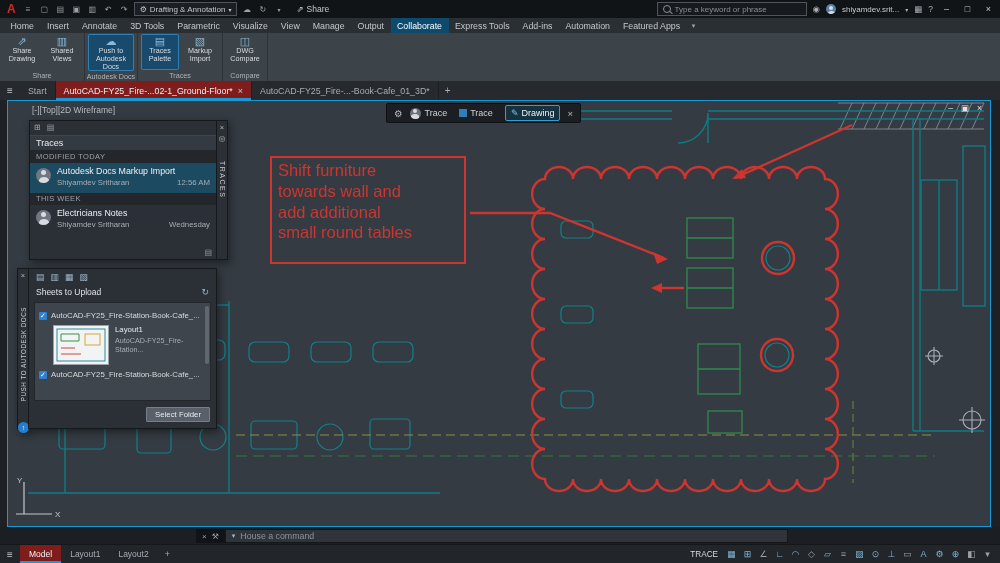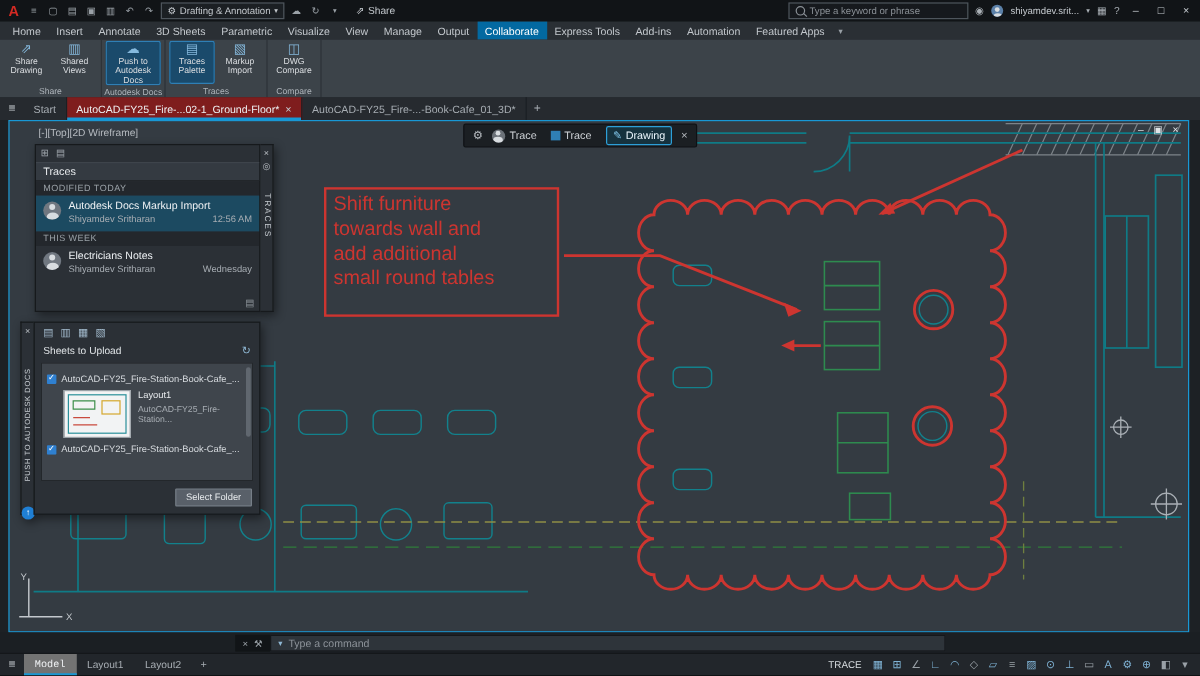--- a/index.html
+++ b/index.html
@@ -19,21 +19,21 @@
   .avatar{width:10px;height:10px;border-radius:50%;background:#5b80a8;position:relative;overflow:hidden;flex:none;}
   .avatar::before{content:"";position:absolute;left:3px;top:1.5px;width:4px;height:4px;border-radius:50%;background:#d8dce0;}
   .avatar::after{content:"";position:absolute;left:1.5px;top:6.5px;width:7px;height:5px;border-radius:50% 50% 0 0;background:#d8dce0;}
   .uname{font-size:8px;color:#c3c8cd;}
   .tbi{font-size:8.5px;color:#aab0b6;}
   .winctl{font-size:9px;width:15px;text-align:center;color:#c3c8cd;}
 
   
   .rtabs{position:absolute;top:18px;left:0;right:0;height:15px;background:#2a2f34;display:flex;align-items:stretch;padding-left:4px;font-size:8.8px;color:#c3c8cd;}
   .rtab{display:flex;align-items:center;padding:0 6.5px;white-space:nowrap;}
-  .rtab.active{background:#0369a1;color:#fff;}
+  .rtab.active{background:#0c4a6e;color:#fff;}
   .rtab-caret{display:flex;align-items:center;padding:0 5px;font-size:7px;color:#9aa1a7;}
 
   
   .ribbon{position:absolute;top:33px;left:0;right:0;height:48px;background:#3c4349;display:flex;border-bottom:1px solid #2b3035;}
   .rpanel{border-right:1px solid #2e3338;display:flex;flex-direction:column;}
   .rbody{flex:1;display:flex;padding:1px 3px 0;gap:2px;}
   .rbtn{width:38px;display:flex;flex-direction:column;align-items:center;gap:0;font-size:7.2px;line-height:1.12;color:#dadde0;text-align:center;border-radius:2px;padding-top:1px;}
   .rbtn .ric{font-size:11px;line-height:12px;color:#85b9dd;}
   .rbtn.on{background:#1a4a6b;box-shadow:inset 0 0 0 1px #2f7fb5;}
   .rbtn.wide{width:46px;}
@@ -116,21 +116,21 @@
   .cmdzone{position:absolute;top:527px;left:0;right:0;height:18px;background:#1b1f23;}
   .cmdbar{position:absolute;left:196px;top:2px;height:14px;display:flex;width:592px;}
   .cmdicons{background:#111417;display:flex;align-items:center;gap:5px;padding:0 6px;color:#9aa1a7;font-size:8px;}
   .cmdinput{flex:1;background:#2e343a;border:1px solid #14171a;display:flex;align-items:center;gap:5px;padding:0 6px;font-size:8.8px;color:#8d939a;}
   .cmdcaret{font-size:7px;color:#8fb8d4;}
 
   
   .statusbar{position:absolute;bottom:0;left:0;right:0;height:18px;background:#22262b;display:flex;align-items:center;font-size:8.5px;color:#a7adb3;border-top:1px solid #14171a;}
   .sb-menu{width:20px;text-align:center;color:#c3c8cd;font-size:10px;}
   .ltab{padding:0 9px;height:18px;display:flex;align-items:center;}
-  .ltab.active{background:#737373;color:#f0f2f4;box-shadow:inset 0 -2px 0 #1898d5;font-family:Liberation Mono, monospace;}
+  .ltab.active{background:#7f1d1d;color:#f0f2f4;box-shadow:inset 0 -2px 0 #1898d5;}
   .lplus{padding:0 7px;font-size:9px;}
   .sb-right{margin-left:auto;display:flex;align-items:center;gap:1px;padding-right:5px;}
   .sb-trace{color:#d7dbdf;font-size:8.2px;margin-right:5px;}
   .sbtn{min-width:13px;text-align:center;font-size:9px;color:#7fb2d4;padding:0 1px;}
   .sbtn.gray{color:#9aa1a7;}
 </style>
 </head>
 <body>
 
 <div class="app">
@@ -170,21 +170,21 @@
       <span class="winctl">–</span>
       <span class="winctl">□</span>
       <span class="winctl">×</span>
     </div>
   </div>
 
   <div class="rtabs">
     <span class="rtab">Home</span>
     <span class="rtab">Insert</span>
     <span class="rtab">Annotate</span>
-    <span class="rtab">3D Sheets</span>
+    <span class="rtab">3D Tools</span>
     <span class="rtab">Parametric</span>
     <span class="rtab">Visualize</span>
     <span class="rtab">View</span>
     <span class="rtab">Manage</span>
     <span class="rtab">Output</span>
     <span class="rtab active">Collaborate</span>
     <span class="rtab">Express Tools</span>
     <span class="rtab">Add-ins</span>
     <span class="rtab">Automation</span>
     <span class="rtab">Featured Apps</span>
@@ -460,21 +460,21 @@
   </div>
 
   <div class="cmdzone">
     <div class="cmdbar">
       <div class="cmdicons">
         <span>×</span>
         <span>⚒</span>
       </div>
       <div class="cmdinput">
         <span class="cmdcaret">▾</span>
-        <span>Type a command</span>
+        <span>House a command</span>
       </div>
     </div>
   </div>
 
   <div class="statusbar">
     <span class="sb-menu">≡</span>
     <span class="ltab active">Model</span>
     <span class="ltab">Layout1</span>
     <span class="ltab">Layout2</span>
     <span class="lplus">+</span>

